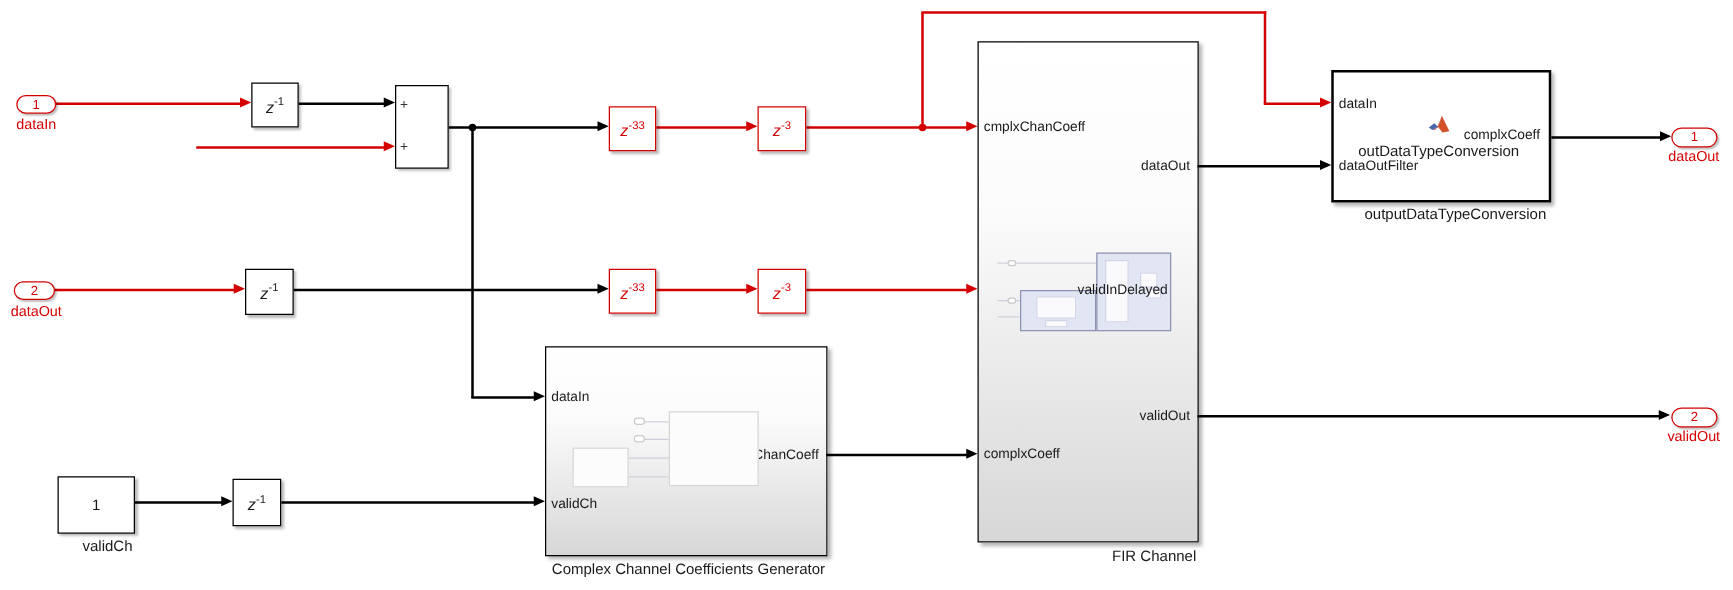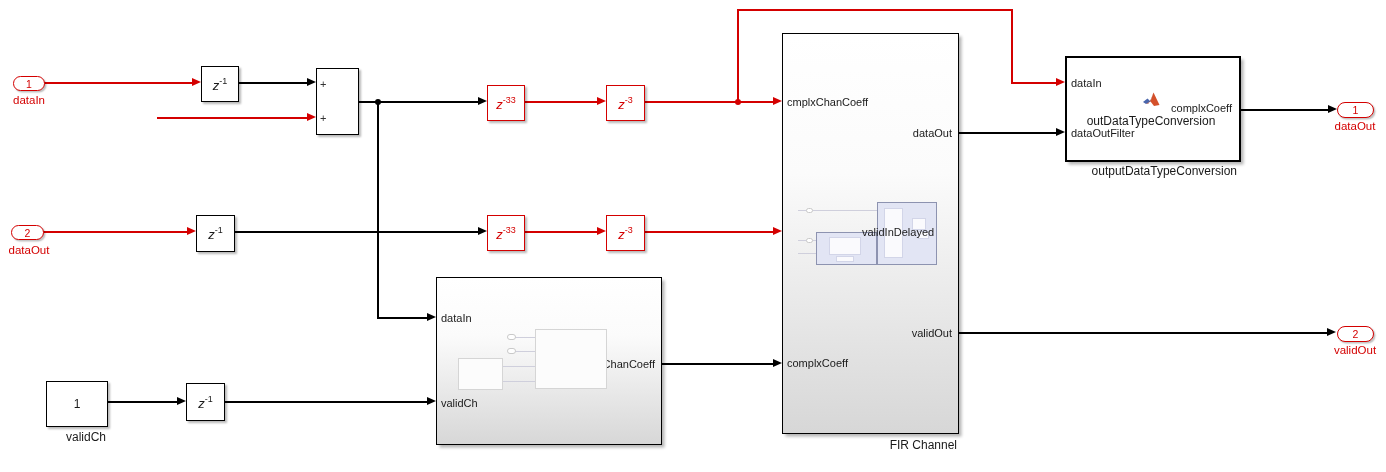--- a/index.html
+++ b/index.html
@@ -172,20 +172,21 @@
   <div class="pvbox">
     <div class="pvline" style="left:514px;top:337px;width:21px;"></div>
     <div class="pvline" style="left:514px;top:351px;width:21px;"></div>
     <div class="pvline" style="left:501px;top:366px;width:34px;"></div>
     <div class="pvline" style="left:501px;top:381px;width:34px;"></div>
     <div class="pvoval" style="left:507px;top:334px;"></div>
     <div class="pvoval" style="left:507px;top:348px;"></div>
     <div class="pvbox pv-gry" style="left:458px;top:358px;width:43px;height:30px;"></div>
     <div class="pvbox pv-gry" style="left:535px;top:329px;width:70px;height:58px;"></div>
   </div>
+  <div class="blabel" style="left:436px;top:448px;width:224px;">Complex Channel Coefficients Generator</div>
 
   <div class="subsys" style="left:782px;top:33px;width:175px;height:399px;"></div>
 
   <div class="pvbox">
     <div class="pvline" style="left:798px;top:210px;width:79px;"></div>
     <div class="pvline" style="left:798px;top:240px;width:18px;"></div>
     <div class="pvline" style="left:798px;top:253px;width:18px;"></div>
     <div class="pvoval" style="left:806px;top:208px;width:5px;height:3px;"></div>
     <div class="pvoval" style="left:806px;top:238px;width:5px;height:3px;"></div>
     <div class="pvbox pv-lav" style="left:816px;top:232px;width:59px;height:31px;"></div>

